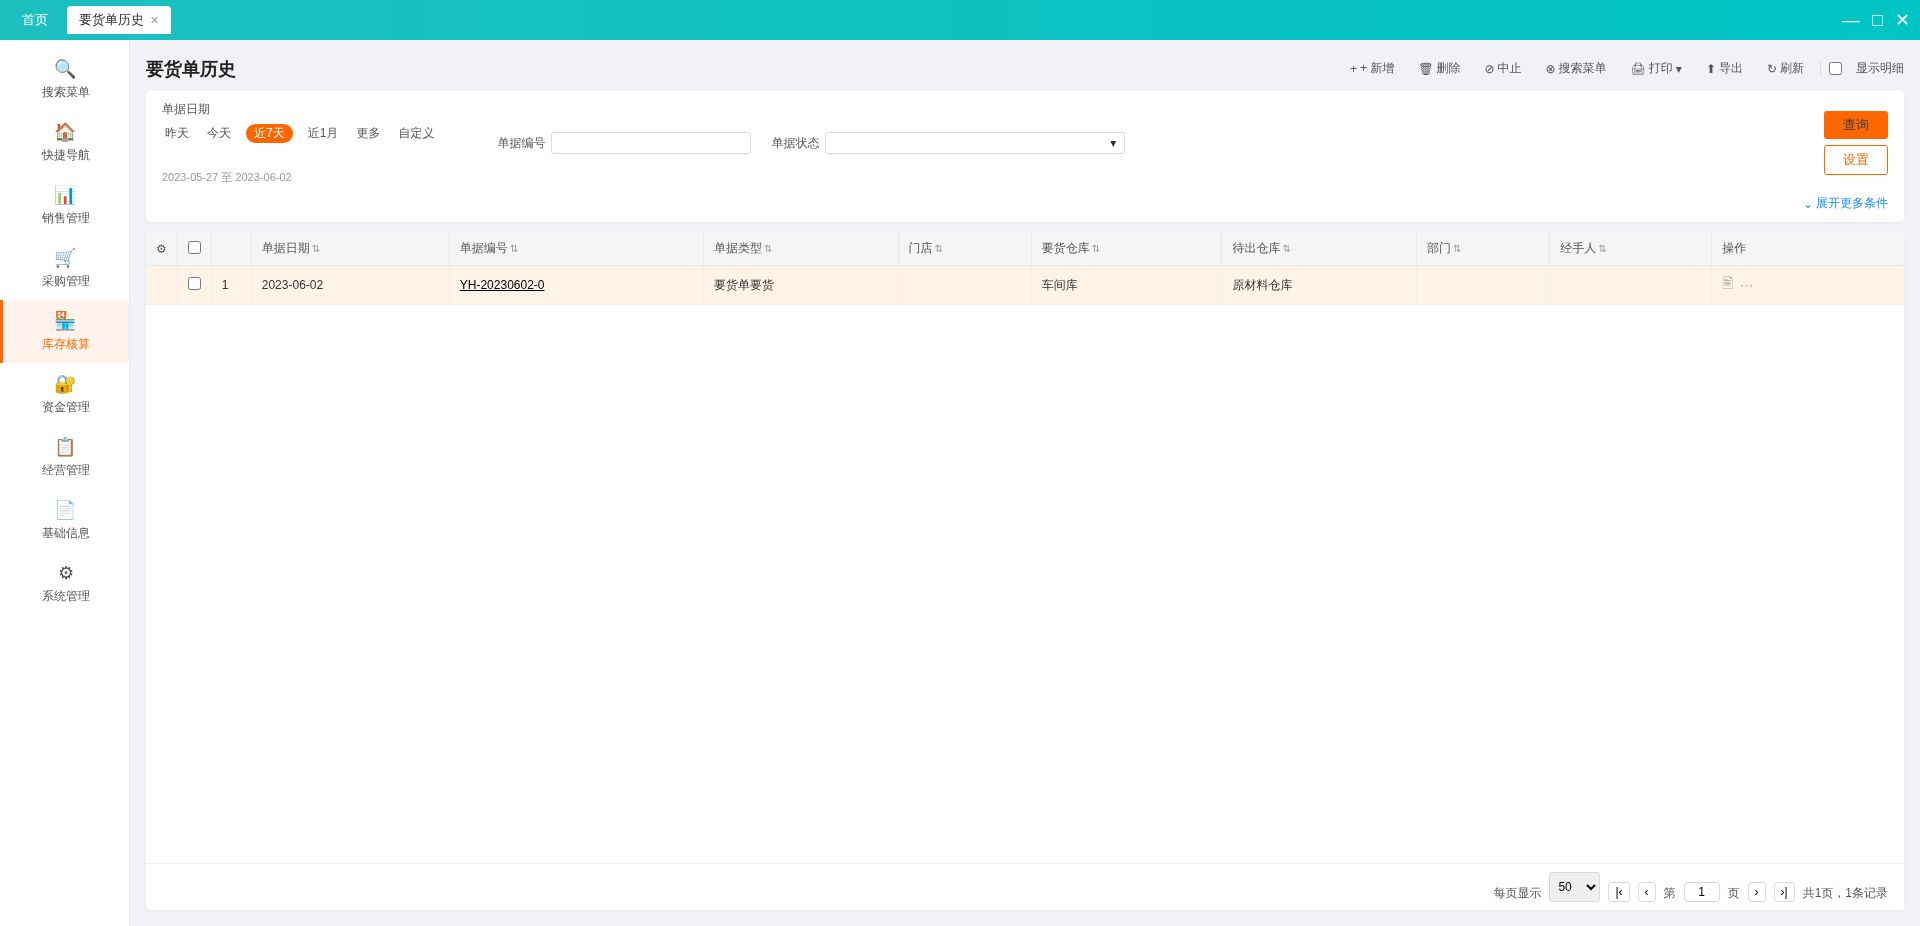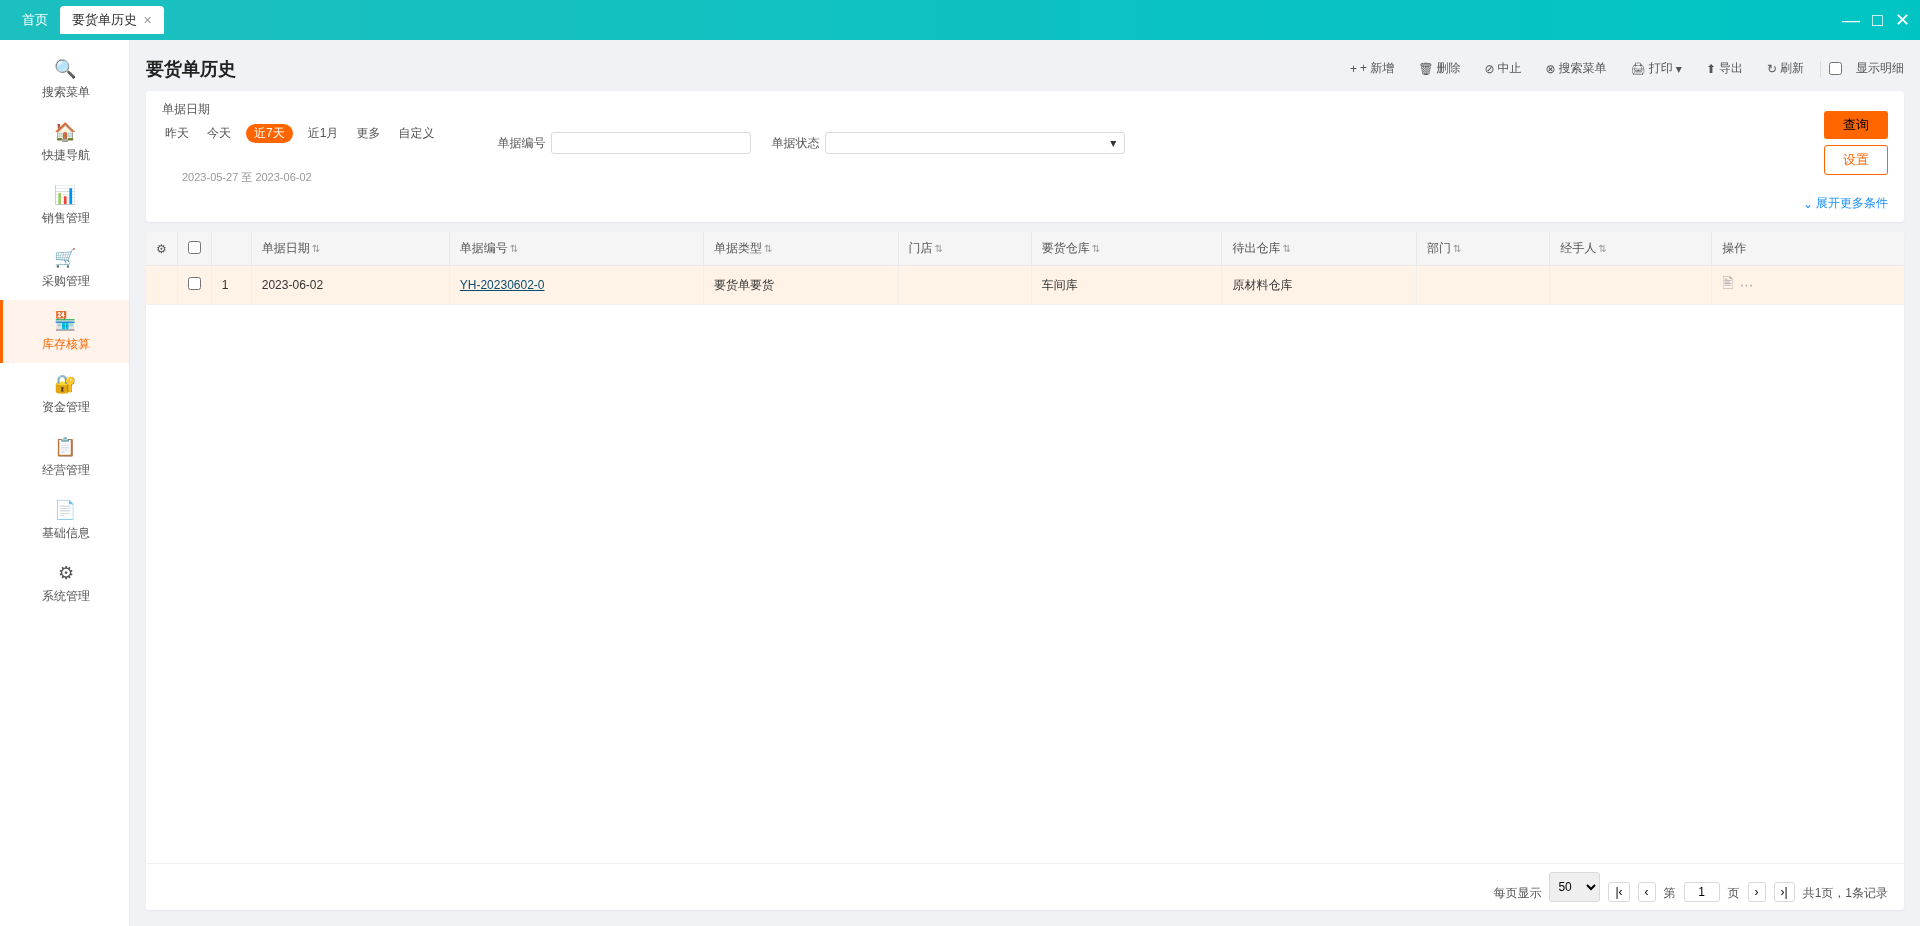--- a/index.html
+++ b/index.html
@@ -5,21 +5,21 @@
     * { margin: 0; padding: 0; box-sizing: border-box; }
     body { font-family: 'Microsoft YaHei', Arial, sans-serif; font-size: 13px; background: #f0f2f5; color: #333; width: 1920px; height: 926px; overflow: hidden; }
 
     
     .top-bar {
       height: 40px;
       background: linear-gradient(90deg, #1dbfbf 0%, #00c4c4 100%);
       display: flex;
       align-items: center;
       padding: 2px 10px;
-      gap: 0;
+      gap: 7px;
     }
     .top-bar-tab {
       height: 28px;
       padding: 0 12px;
       border-radius: 4px 4px 0 0;
       display: flex;
       align-items: center;
       cursor: pointer;
       font-size: 13px;
       color: #fff;
@@ -240,21 +240,21 @@
     tbody tr {
       border-bottom: 1px solid #f0f0f0;
     }
     tbody tr.highlighted { background: #fff3e8; }
     tbody td {
       padding: 7px 10px;
       color: #333;
       border-right: 1px solid #f0f0f0;
     }
     tbody td:last-child { border-right: none; }
-    .link-text { color: #0c4a6e; cursor: pointer; text-decoration: underline; }
+    .link-text { color: #000000; cursor: pointer; text-decoration: underline; }
     .action-icons { display: flex; gap: 6px; align-items: center; }
     .action-icon { font-size: 14px; color: #aaa; cursor: pointer; }
 
     .th-sort { display: flex; align-items: center; gap: 2px; }
     .sort-icon { font-size: 10px; color: #999; }
 
     .settings-icon-th { width: 30px; text-align: center; cursor: pointer; }
     .checkbox-th { width: 30px; text-align: center; }
 
     
@@ -298,21 +298,21 @@
       border-radius: 3px;
       padding: 2px 6px;
       width: 36px;
       text-align: center;
       font-size: 12px;
     }
 
     
     .query-btn {
       background: #ff6600;
-      color: #000000;
+      color: #404040;
       border: none;
       border-radius: 3px;
       padding: 5px 18px;
       font-size: 13px;
       cursor: pointer;
       font-weight: 500;
     }
     .settings-btn {
       background: #fff;
       color: #ff6600;
@@ -436,21 +436,21 @@
           <span class="filter-label">单据日期</span>
           <div class="date-shortcuts">
             <span class="date-shortcut">昨天</span>
             <span class="date-shortcut">今天</span>
             <span class="date-shortcut active">近7天</span>
             <span class="date-shortcut">近1月</span>
             <span class="date-shortcut">更多</span>
             <span class="date-shortcut">自定义</span>
           </div>
           <br>
-          <span class="date-range" style="margin-left:20px; font-size:11px; color:#999;">2023-05-27 至 2023-06-02</span>
+          <span class="date-range" style="margin-left:0; font-size:11px; color:#999;">2023-05-27 至 2023-06-02</span>
         </div>
 
         <div class="filter-group" style="margin-left:40px;">
           <span class="filter-label">单据编号</span>
           <input type="text" class="filter-input" style="width: 200px;">
         </div>
 
         <div class="filter-group" style="flex:1;">
           <span class="filter-label">单据状态</span>
           <div class="filter-select-wrapper" style="flex:1; max-width:300px;">

